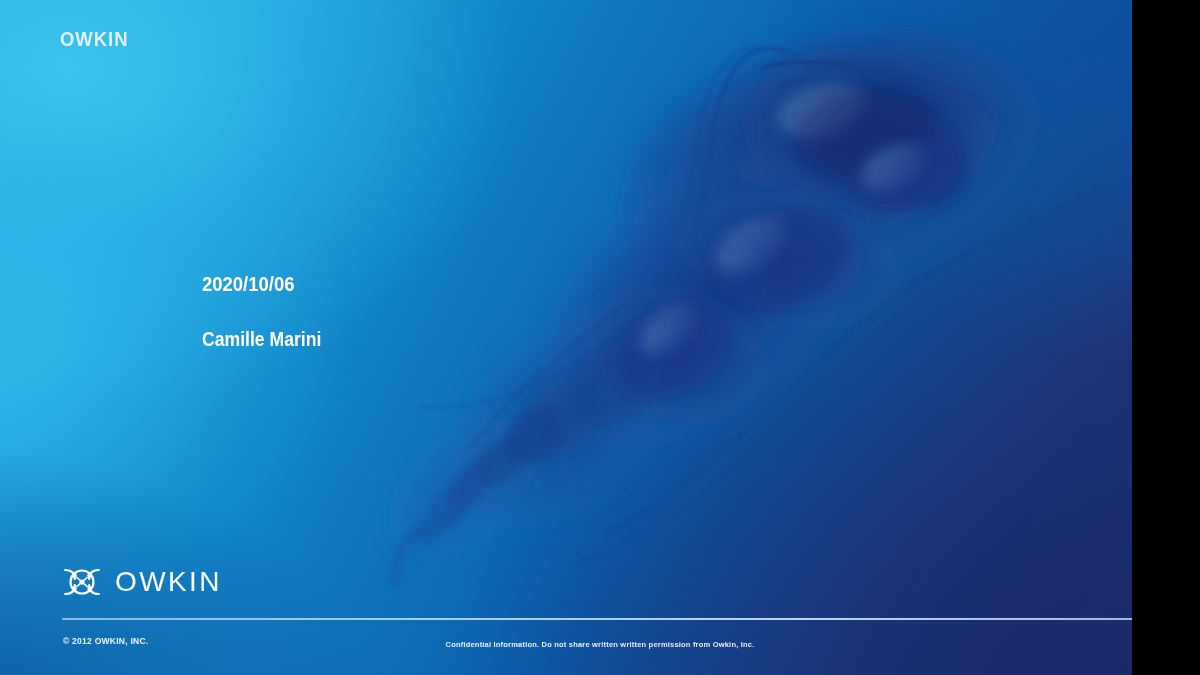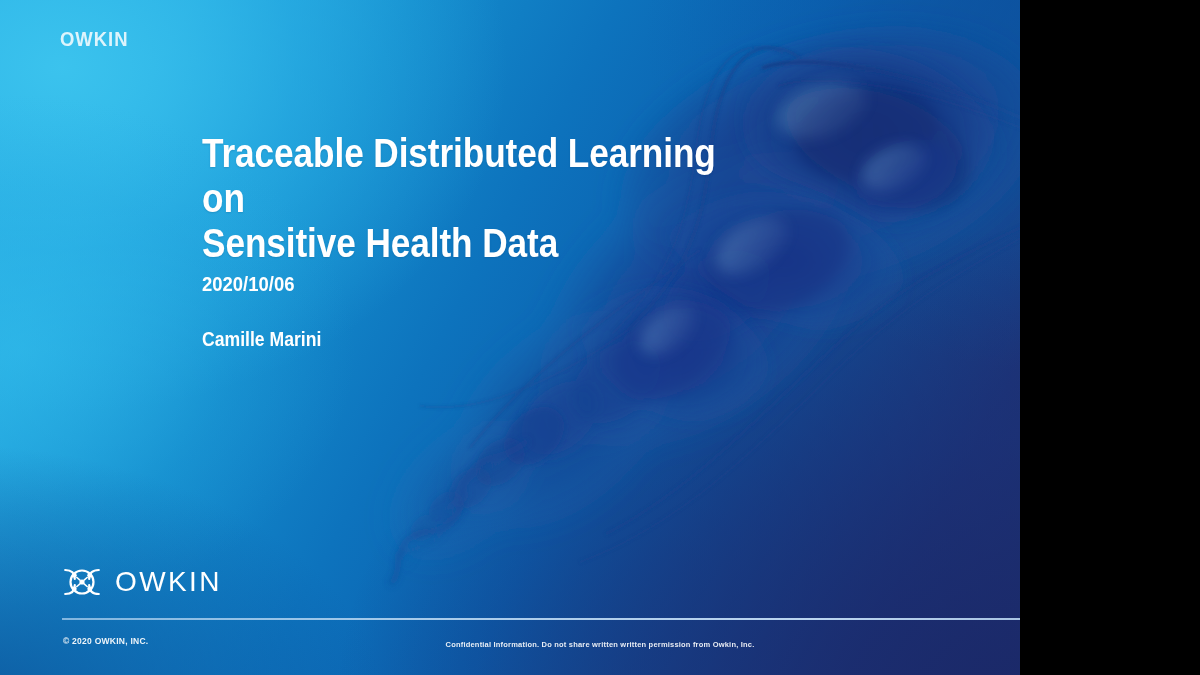--- a/index.html
+++ b/index.html
@@ -2,21 +2,21 @@
 <html><head>
 <meta charset="utf-8">
 <style>
   html, body {
     margin: 0;
     padding: 0;
     background: #000;
   }
   #slide {
     position: relative;
-    width: 1020px;
+    width: 1132px;
     height: 675px;
     overflow: hidden;
     font-family: "Liberation Sans", sans-serif;
     background: #0f172a;
     user-select: none;
   }
 
   
   .bg-layer {
     position: absolute;
@@ -327,24 +327,20 @@
         <ellipse cx="822" cy="110" rx="46" ry="26" fill="url(#highlightGrad)" transform="rotate(-18 822 110)"></ellipse>
         <ellipse cx="894" cy="168" rx="34" ry="20" fill="url(#highlightGrad)" transform="rotate(-24 894 168)"></ellipse>
         <ellipse cx="752" cy="246" rx="40" ry="22" fill="url(#highlightGrad)" transform="rotate(-32 752 246)"></ellipse>
         <ellipse cx="668" cy="330" rx="32" ry="18" fill="url(#highlightGrad)" transform="rotate(-38 668 330)"></ellipse>
       </g>
     </svg>
   </div>
 
   <div class="header-mark">OWKIN</div>
 
-  <div class="title-block">
-    <h1 class="slide-title">Traceable Distributed Learning on
-Sensitive Health Data</h1>
-  </div>
 
   <p class="slide-date">2020/10/06</p>
 
   <p class="slide-author">Camille Marini</p>
 
   <div class="logo-lockup">
     <span>
       <svg class="logo-mark" viewBox="0 0 40 36" xmlns="http://www.w3.org/2000/svg" aria-hidden="true">
         <g fill="none" stroke="#ffffff" stroke-width="2.2">
           <circle cx="20" cy="18" r="11.5"></circle>
@@ -367,16 +363,16 @@
           <line x1="25.7" y1="13.0" x2="21.8" y2="16.3"></line>
           <line x1="14.3" y1="23.0" x2="18.2" y2="19.7"></line>
           <line x1="25.7" y1="23.0" x2="21.8" y2="19.7"></line>
         </g>
       </svg>
     </span>
     <span class="logo-word">OWKIN</span>
   </div>
 
   <div class="footer-rule"></div>
-  <div class="footer-copy">© 2020 OWKIN, INC.</div>
+  <div class="footer-copy">© 2012 OWKIN, INC.</div>
   <div class="footer-confidential">Confidential Information.  Do not share written written permission from Owkin, Inc.</div>
 
 </div>
 
 </body></html>

